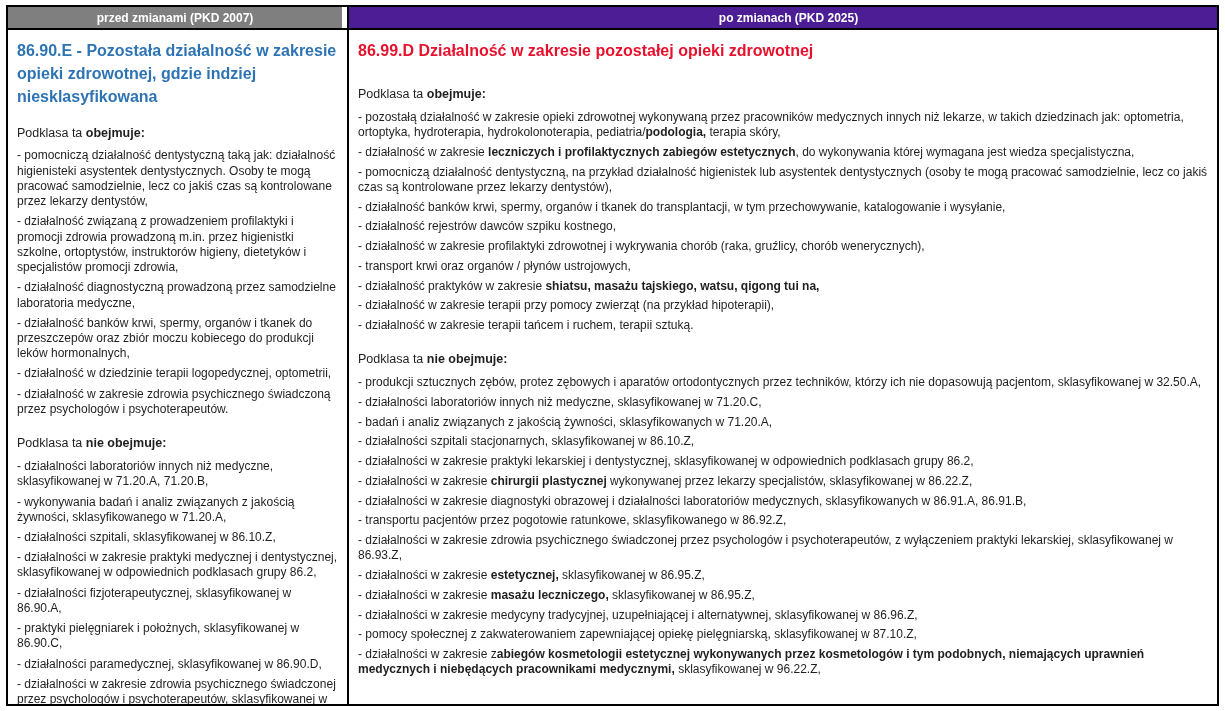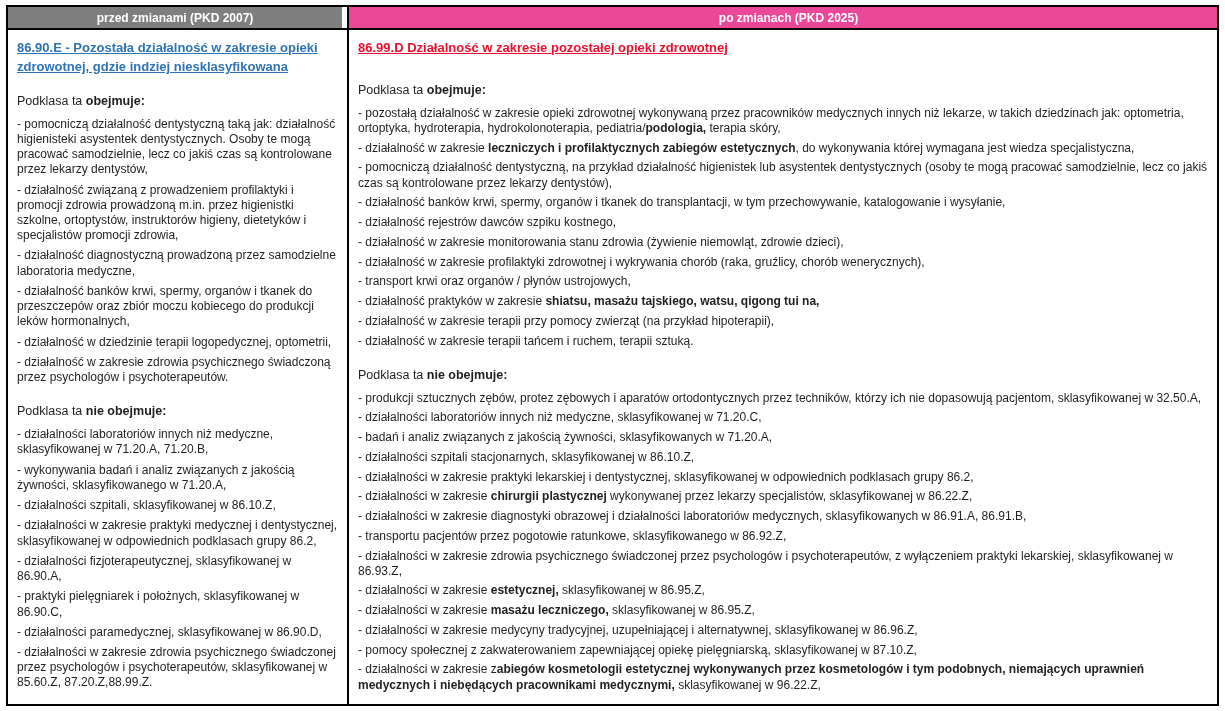--- a/index.html
+++ b/index.html
@@ -23,41 +23,41 @@
   }
   .hdr-cell { border-bottom: 2px solid #000; display: flex; justify-content: flex-end; }
   .hdr-fill {
     flex: 1; display: flex; align-items: center; justify-content: center;
     color: #fff; font-weight: 700; font-size: 12px;
   }
   .hdr-left .hdr-fill { margin-right: 5px; }
   .hdr-right { border-left: 2px solid #000; }
   .col { padding: 7px 8px 0 9px; overflow: hidden; font-size: 12px; color: #1f1f1f; line-height: 1.27; }
   .col-right { border-left: 2px solid #000; }
-  .col-title { font-weight: 700; font-size: 13px; line-height: 1.45; text-decoration: underline; }
+  .col-title { font-weight: 700; font-size: 16px; line-height: 1.45; }
   .col-left .col-title { margin: 2px 0 17px 0; }
   .col-right .col-title { margin: 2px 0 25px 0; }
   .section-label { font-size: 12.5px; margin-bottom: 7px; }
   .section-label .bold { font-weight: 700; }
   .section-gap { margin-top: 19px; }
   .item { margin-bottom: 5px; }
   .col-right .item { margin-bottom: 4.5px; }
   .bold { font-weight: 700; }
 </style>
 </head>
 <body>
 
 <div class="page">
   <div class="doc">
 
     <div class="hdr-cell hdr-left">
       <div class="hdr-fill" style="background: rgb(127, 127, 127); color: rgb(255, 255, 255);">przed zmianami (PKD 2007)</div>
     </div>
     <div class="hdr-cell hdr-right">
-      <div class="hdr-fill" style="background: #ec4899; color: rgb(255, 255, 255); padding-left: 11px;">po zmianach (PKD 2025)</div>
+      <div class="hdr-fill" style="background: #4c1d95; color: rgb(255, 255, 255); padding-left: 11px;">po zmianach (PKD 2025)</div>
     </div>
 
     <div class="col col-left" style="color: rgb(31, 31, 31);">
       <div class="col-title" style="color: rgb(46, 116, 181);">86.90.E - Pozostała działalność w zakresie opieki zdrowotnej, gdzie indziej niesklasyfikowana</div>
       <div class="section-label"><span>Podklasa ta </span><span class="bold">obejmuje:</span></div>
       <div>
           <div class="item"><span>- pomocniczą działalność dentystyczną taką jak: działalność higienisteki asystentek dentystycznych. Osoby te mogą pracować samodzielnie, lecz co jakiś czas są kontrolowane przez lekarzy dentystów,</span></div>
           <div class="item"><span>- działalność związaną z prowadzeniem profilaktyki i promocji zdrowia prowadzoną m.in. przez higienistki szkolne, ortoptystów, instruktorów higieny, dietetyków i specjalistów promocji zdrowia,</span></div>
           <div class="item"><span>- działalność diagnostyczną prowadzoną przez samodzielne laboratoria medyczne,</span></div>
           <div class="item"><span>- działalność banków krwi, spermy, organów i tkanek do przeszczepów oraz zbiór moczu kobiecego do produkcji leków hormonalnych,</span></div>
@@ -79,21 +79,20 @@
 
     <div class="col col-right" style="color: rgb(31, 31, 31);">
       <div class="col-title" style="color: rgb(232, 17, 45);">86.99.D Działalność w zakresie pozostałej opieki zdrowotnej</div>
       <div class="section-label"><span>Podklasa ta </span><span class="bold">obejmuje:</span></div>
       <div>
           <div class="item"><span>- pozostałą działalność w zakresie opieki zdrowotnej wykonywaną przez pracowników medycznych innych niż lekarze, w takich dziedzinach jak: optometria, ortoptyka, hydroterapia, hydrokolonoterapia, pediatria/</span><span class="bold">podologia,</span><span> terapia skóry,</span></div>
           <div class="item"><span>- działalność w zakresie </span><span class="bold">leczniczych i profilaktycznych zabiegów estetycznych</span><span>, do wykonywania której wymagana jest wiedza specjalistyczna,</span></div>
           <div class="item"><span>- pomocniczą działalność dentystyczną, na przykład działalność higienistek lub asystentek dentystycznych (osoby te mogą pracować samodzielnie, lecz co jakiś czas są kontrolowane przez lekarzy dentystów),</span></div>
           <div class="item"><span>- działalność banków krwi, spermy, organów i tkanek do transplantacji, w tym przechowywanie, katalogowanie i wysyłanie,</span></div>
           <div class="item"><span>- działalność rejestrów dawców szpiku kostnego,</span></div>
-          <div class="item"><span>- działalność w zakresie monitorowania stanu zdrowia (żywienie niemowląt, zdrowie dzieci),</span></div>
           <div class="item"><span>- działalność w zakresie profilaktyki zdrowotnej i wykrywania chorób (raka, gruźlicy, chorób wenerycznych),</span></div>
           <div class="item"><span>- transport krwi oraz organów / płynów ustrojowych,</span></div>
           <div class="item"><span>- działalność praktyków w zakresie </span><span class="bold">shiatsu, masażu tajskiego, watsu, qigong tui na,</span></div>
           <div class="item"><span>- działalność w zakresie terapii przy pomocy zwierząt (na przykład hipoterapii),</span></div>
           <div class="item"><span>- działalność w zakresie terapii tańcem i ruchem, terapii sztuką.</span></div>
         </div>
       <div class="section-label section-gap"><span>Podklasa ta </span><span class="bold">nie obejmuje:</span></div>
       <div>
           <div class="item"><span>- produkcji sztucznych zębów, protez zębowych i aparatów ortodontycznych przez techników, którzy ich nie dopasowują pacjentom, sklasyfikowanej w 32.50.A,</span></div>
           <div class="item"><span>- działalności laboratoriów innych niż medyczne, sklasyfikowanej w 71.20.C,</span></div>

